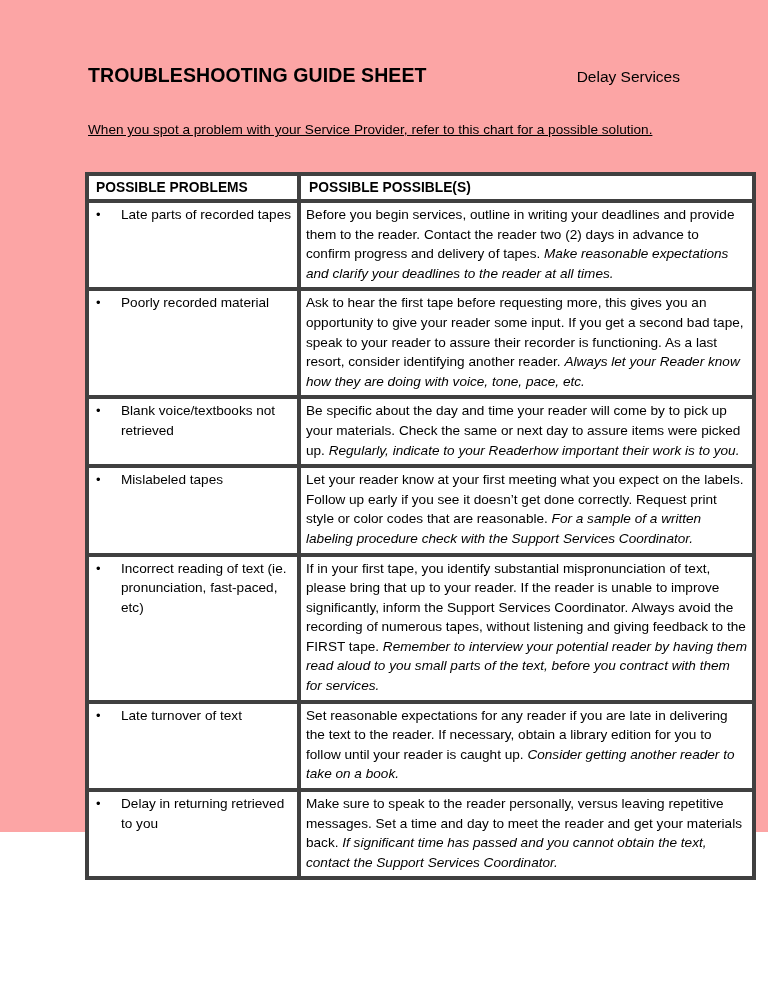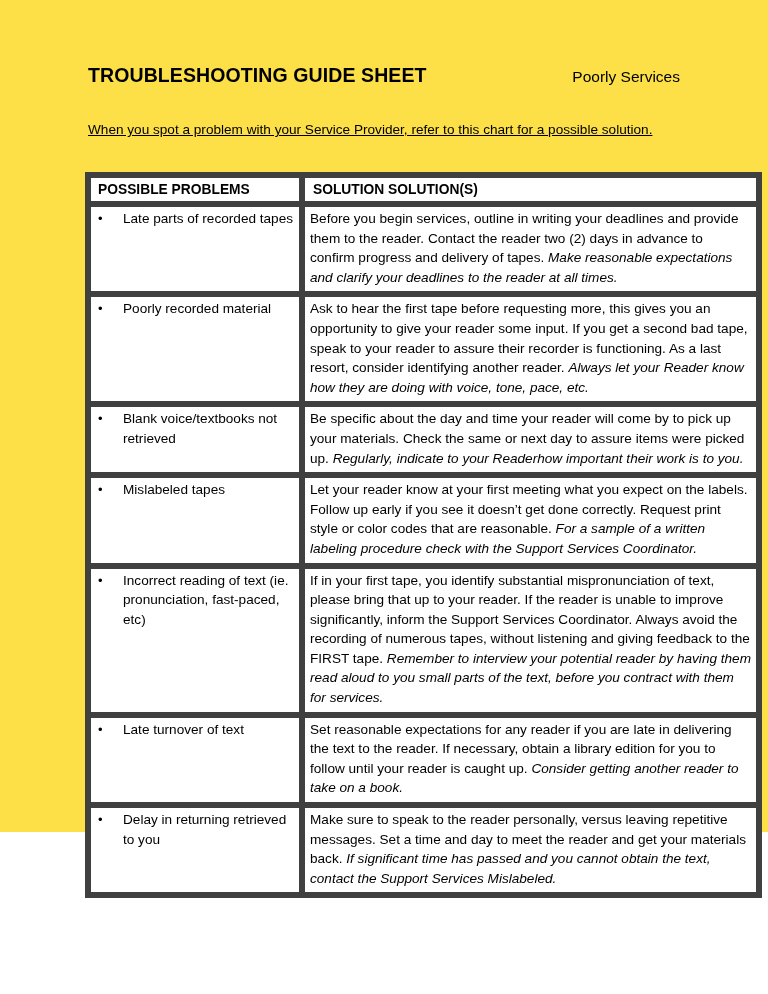--- a/index.html
+++ b/index.html
@@ -11,21 +11,21 @@
     width: 768px;
     height: 994px;
     font-family: "Liberation Sans", sans-serif;
     color: #000000;
     -webkit-font-smoothing: antialiased;
   }
   .page {
     position: relative;
     width: 768px;
     height: 832px;
-    background: #fde047;
+    background: #fca5a5;
     box-sizing: border-box;
   }
 
   
   .doc-header {
     position: absolute;
     left: 88px;
     top: 64px;
     width: 596px;
     display: flex;
@@ -60,21 +60,21 @@
   .guide-table {
     position: absolute;
     left: 85px;
     top: 172px;
     width: 634px;
     border-collapse: collapse;
     table-layout: fixed;
     background: #ffffff;
   }
   .guide-table td, .guide-table th {
-    border: 6px solid #404040;
+    border: 4px solid #404040;
     vertical-align: top;
     padding: 2px 5px 4px 5px;
     font-size: 13.6px;
     line-height: 19.6px;
     text-align: left;
   }
   .col-problem { width: 196px; }
   .col-solution { width: 438px; }
 
   .guide-table th {
@@ -111,30 +111,30 @@
   .solution-cell .plain { font-style: normal; }
   .solution-cell .em { font-style: italic; }
 </style>
 </head>
 <body>
 
 <div class="page">
 
   <div class="doc-header">
     <div class="doc-title">TROUBLESHOOTING GUIDE SHEET</div>
-    <div class="doc-subtitle">Poorly Services</div>
+    <div class="doc-subtitle">Delay Services</div>
   </div>
 
   <div class="intro">When you spot a problem with your Service Provider, refer to this chart for a possible solution.</div>
 
   <table class="guide-table">
     <thead>
       <tr>
         <th class="col-problem">POSSIBLE PROBLEMS</th>
-        <th class="col-solution">SOLUTION SOLUTION(S)</th>
+        <th class="col-solution">POSSIBLE POSSIBLE(S)</th>
       </tr>
     </thead>
     <tbody id="table-body">
         <tr>
           <td class="col-problem problem-cell">
             <div class="bullet-item"><span class="bullet-dot">•</span><span>Late parts of recorded tapes</span></div>
           </td>
           <td class="col-solution solution-cell"><span class="plain">Before you begin services, outline in writing your deadlines and provide them to the reader.  Contact the reader two (2) days in advance to confirm progress and delivery of tapes.  </span><span class="em">Make reasonable expectations and clarify your deadlines to the reader at all times.</span></td>
         </tr>
         <tr>
@@ -164,18 +164,18 @@
         <tr>
           <td class="col-problem problem-cell">
             <div class="bullet-item"><span class="bullet-dot">•</span><span>Late turnover of text</span></div>
           </td>
           <td class="col-solution solution-cell"><span class="plain">Set reasonable expectations for any reader if you are late in delivering the text to the reader.  If necessary, obtain a library edition for you to follow until your reader is caught up.  </span><span class="em">Consider getting another reader to take on a book.</span></td>
         </tr>
         <tr>
           <td class="col-problem problem-cell">
             <div class="bullet-item"><span class="bullet-dot">•</span><span>Delay in returning retrieved to you</span></div>
           </td>
-          <td class="col-solution solution-cell"><span class="plain">Make sure to speak to the reader personally, versus leaving repetitive messages.  Set a time and day to meet the reader and get your materials back.  </span><span class="em">If significant time has passed and you cannot obtain the text, contact the Support Services Mislabeled.</span></td>
+          <td class="col-solution solution-cell"><span class="plain">Make sure to speak to the reader personally, versus leaving repetitive messages.  Set a time and day to meet the reader and get your materials back.  </span><span class="em">If significant time has passed and you cannot obtain the text, contact the Support Services Coordinator.</span></td>
         </tr>
       </tbody>
   </table>
 
 </div>
 
 </body></html>

